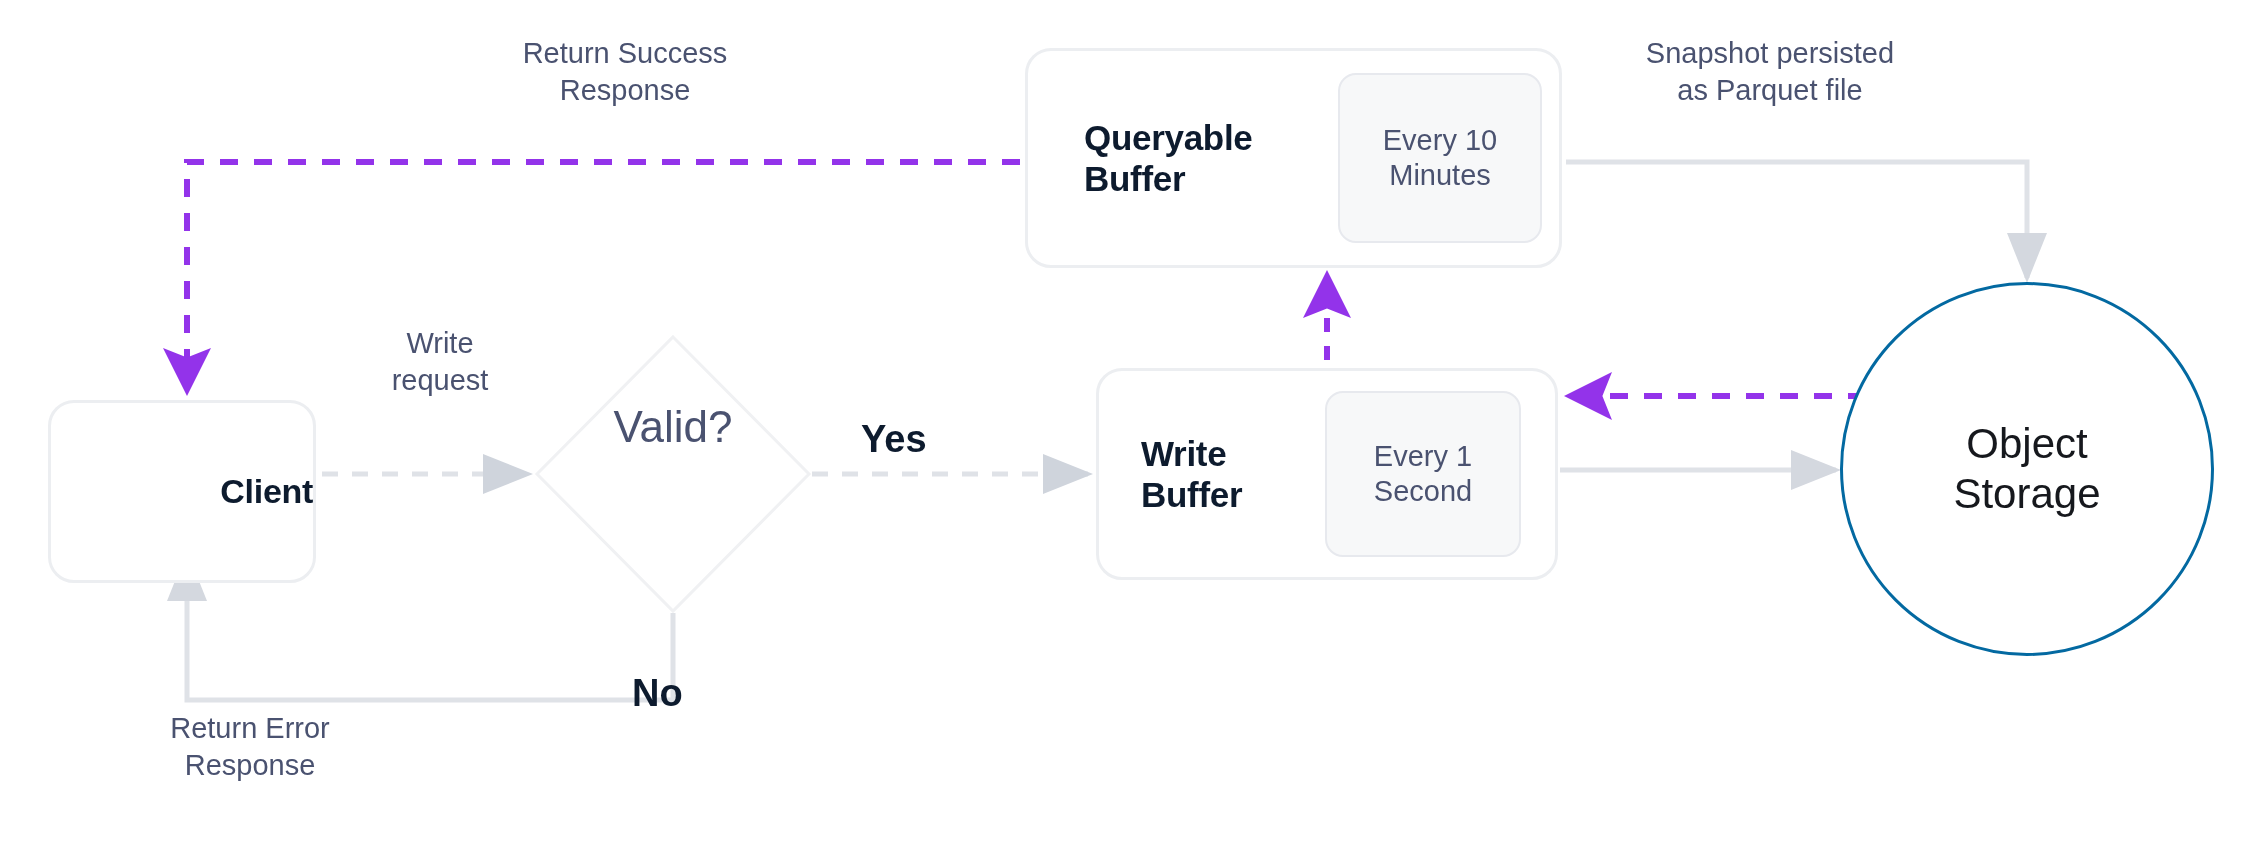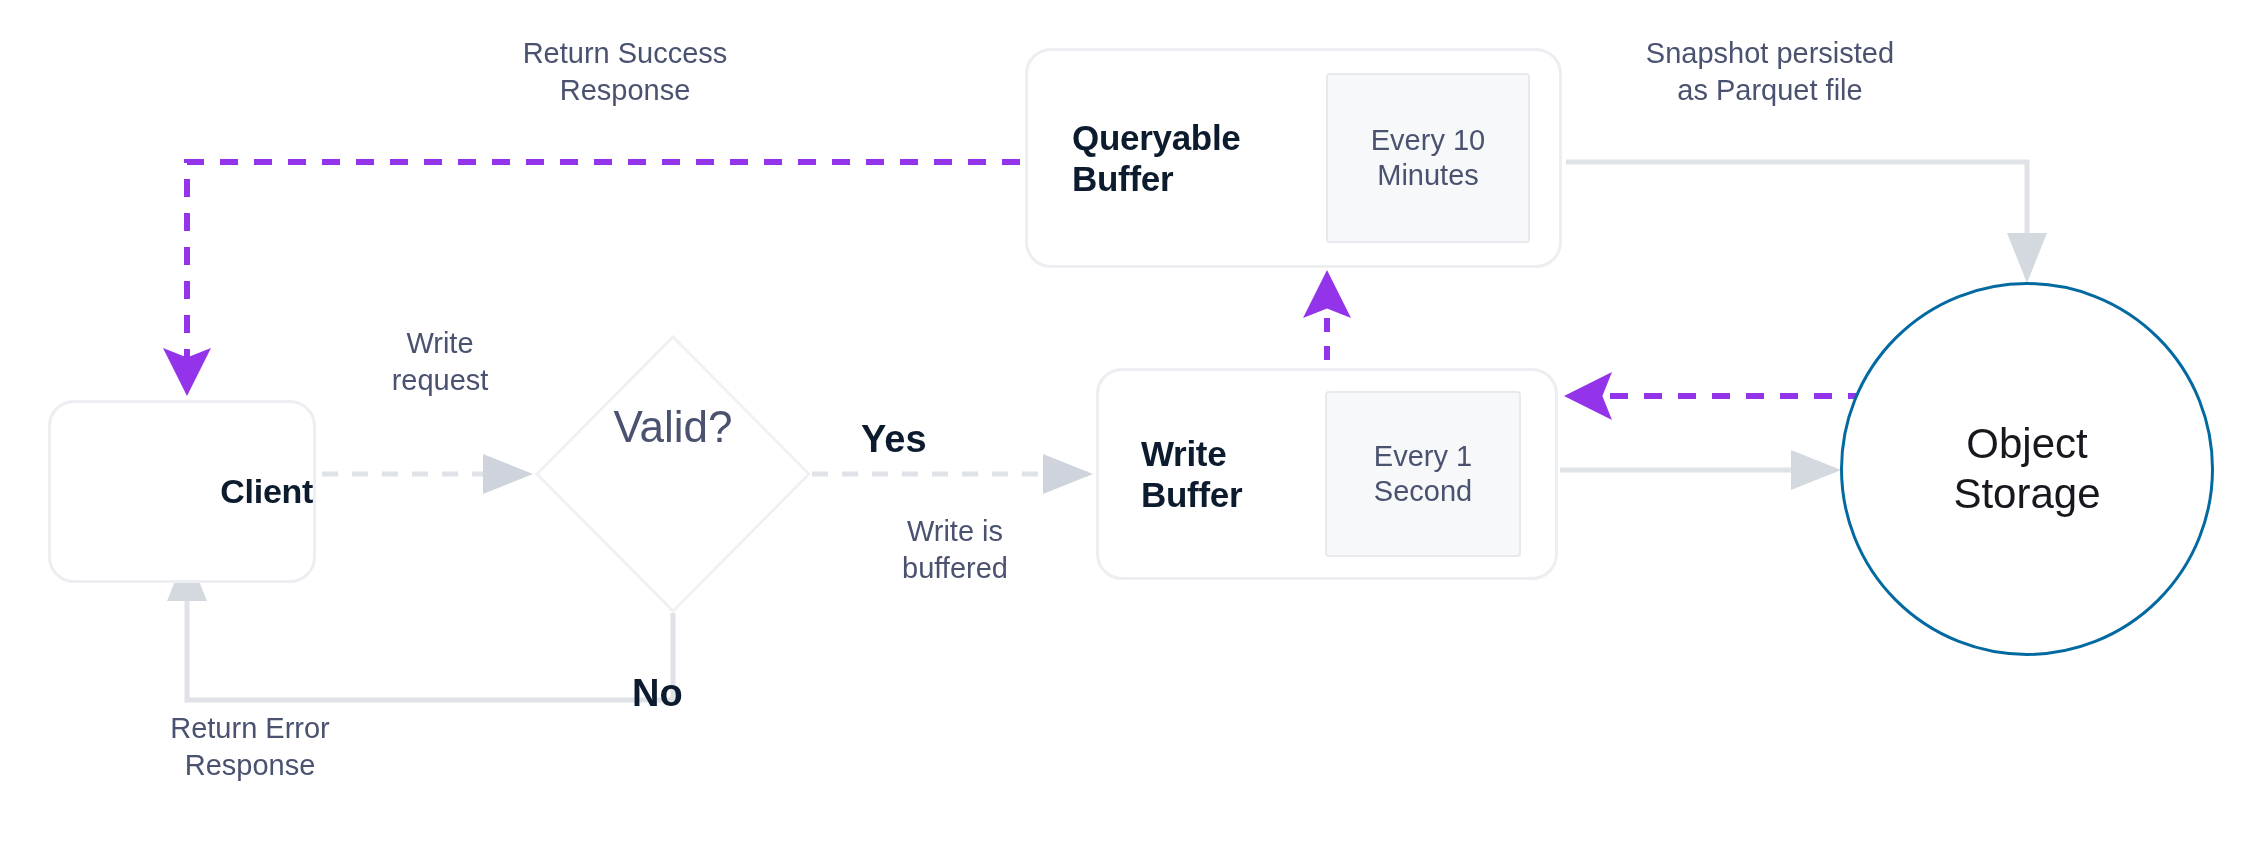--- a/index.html
+++ b/index.html
@@ -35,42 +35,42 @@
   }
   .node-title {
     font-weight: bold;
     color: #0d1b2e;
     line-height: 1.18;
     letter-spacing: -0.3px;
   }
   .chip {
     background: #f7f8f9;
     border: 2px solid #e7e9ee;
-    border-radius: 4px;
+    border-radius: 18px;
     display: flex;
     align-items: center;
     justify-content: center;
     text-align: center;
     color: #4a5270;
     line-height: 1.22;
   }
 
   
   #node-client {
     left: 48px; top: 400px;
     width: 268px; height: 183px;
     justify-content: flex-end;
   }
   #node-client .node-title { font-size: 34px; }
 
   
   #node-queryable-buffer {
     left: 1025px; top: 48px;
     width: 537px; height: 220px;
-    padding-left: 44px;
+    padding-left: 56px;
     gap: 42px;
   }
   #node-queryable-buffer .node-title { font-size: 35px; width: 212px; }
   #node-queryable-buffer .chip { width: 204px; height: 170px; font-size: 29px; }
 
   
   #node-write-buffer {
     left: 1096px; top: 368px;
     width: 462px; height: 212px;
     padding-left: 42px;
@@ -202,22 +202,20 @@
 
   <div class="edge-label" id="label-return-success">Return Success
 Response</div>
 
   <div class="edge-label" id="label-snapshot">Snapshot persisted
 as Parquet file</div>
 
   <div class="edge-label" id="label-write-request">Write
 request</div>
 
-  <div class="edge-label" id="label-write-buffered">Write is
-buffered</div>
 
 
   <div class="edge-label" id="label-return-error">Return Error
 Response</div>
 
   <div class="branch-label" id="label-yes">Yes</div>
 
   <div class="branch-label" id="label-no">No</div>
 
 </div>

